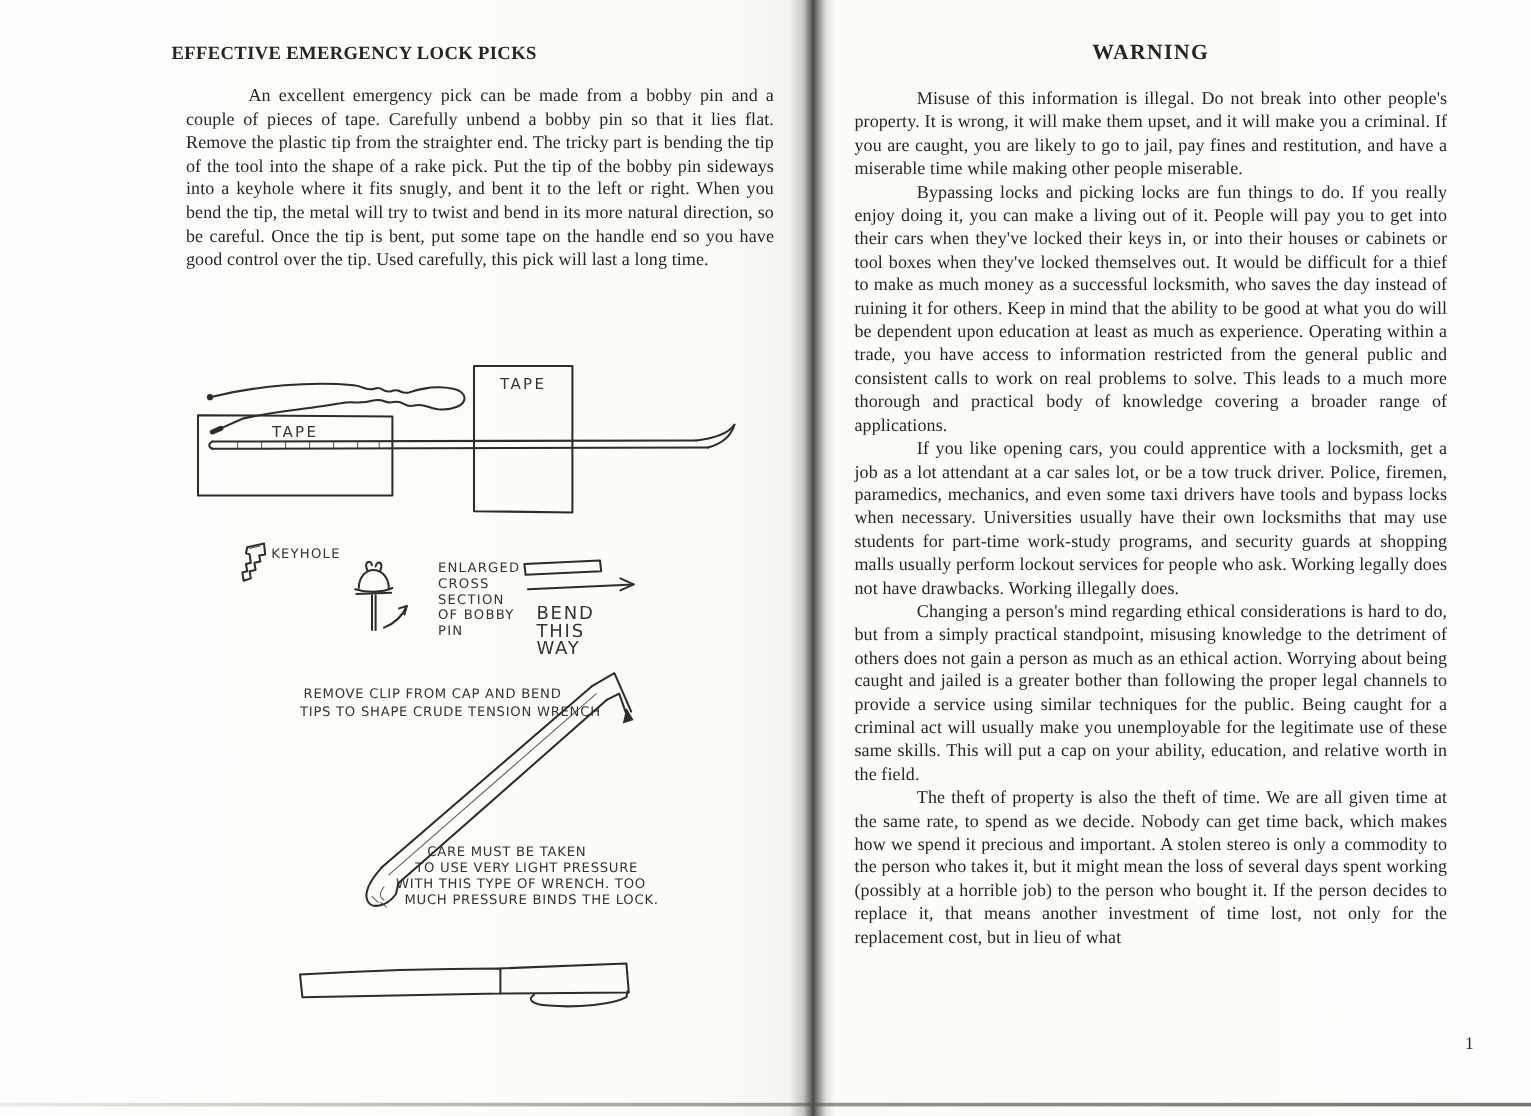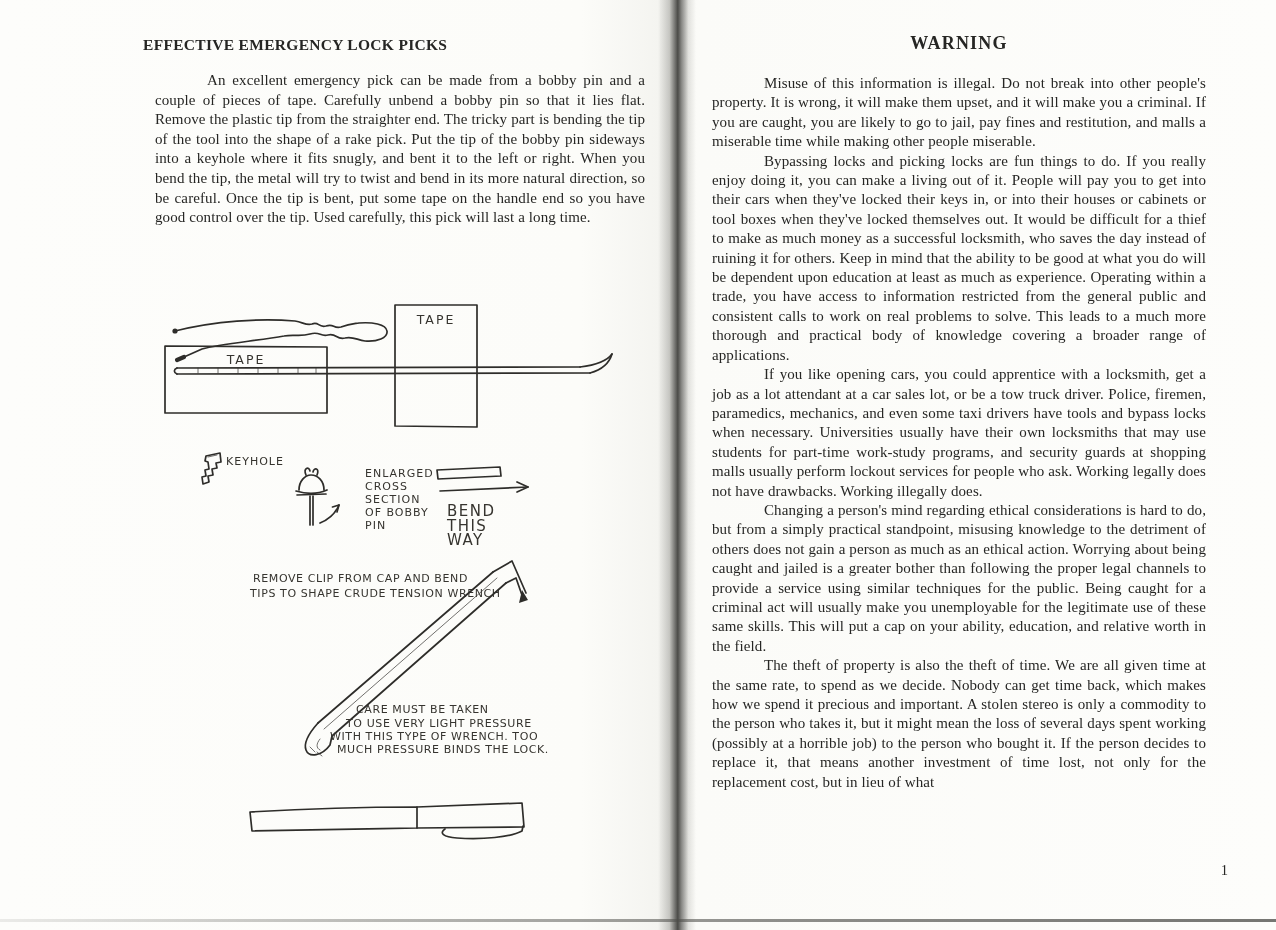--- a/index.html
+++ b/index.html
@@ -169,21 +169,21 @@
       </g>
     </svg>
   </div>
 
   <div class="page" id="right-page">
     <div id="right-title-wrap">
       <span id="right-title">WARNING</span>
     </div>
 
     <div class="bodycol" id="right-body">
-      <p>Misuse of this information is illegal. Do not break into other people's property. It is wrong, it will make them upset, and it will make you a criminal. If you are caught, you are likely to go to jail, pay fines and restitution, and malls a miserable time while making other people miserable.</p>
+      <p>Misuse of this information is illegal. Do not break into other people's property. It is wrong, it will make them upset, and it will make you a criminal. If you are caught, you are likely to go to jail, pay fines and restitution, and have a miserable time while making other people miserable.</p>
       <p>Bypassing locks and picking locks are fun things to do. If you really enjoy doing it, you can make a living out of it. People will pay you to get into their cars when they've locked their keys in, or into their houses or cabinets or tool boxes when they've locked themselves out. It would be difficult for a thief to make as much money as a successful locksmith, who saves the day instead of ruining it for others. Keep in mind that the ability to be good at what you do will be dependent upon education at least as much as experience. Operating within a trade, you have access to information restricted from the general public and consistent calls to work on real problems to solve. This leads to a much more thorough and practical body of knowledge covering a broader range of applications.</p>
       <p>If you like opening cars, you could apprentice with a locksmith, get a job as a lot attendant at a car sales lot, or be a tow truck driver. Police, firemen, paramedics, mechanics, and even some taxi drivers have tools and bypass locks when necessary. Universities usually have their own locksmiths that may use students for part-time work-study programs, and security guards at shopping malls usually perform lockout services for people who ask. Working legally does not have drawbacks. Working illegally does.</p>
       <p>Changing a person's mind regarding ethical considerations is hard to do, but from a simply practical standpoint, misusing knowledge to the detriment of others does not gain a person as much as an ethical action. Worrying about being caught and jailed is a greater bother than following the proper legal channels to provide a service using similar techniques for the public. Being caught for a criminal act will usually make you unemployable for the legitimate use of these same skills. This will put a cap on your ability, education, and relative worth in the field.</p>
       <p>The theft of property is also the theft of time. We are all given time at the same rate, to spend as we decide. Nobody can get time back, which makes how we spend it precious and important. A stolen stereo is only a commodity to the person who takes it, but it might mean the loss of several days spent working (possibly at a horrible job) to the person who bought it. If the person decides to replace it, that means another investment of time lost, not only for the replacement cost, but in lieu of what</p>
     </div>
   </div>
 
   <div id="spine-shadow"></div>
   <div id="bottom-edge"></div>
   <div id="page-num">1</div>

